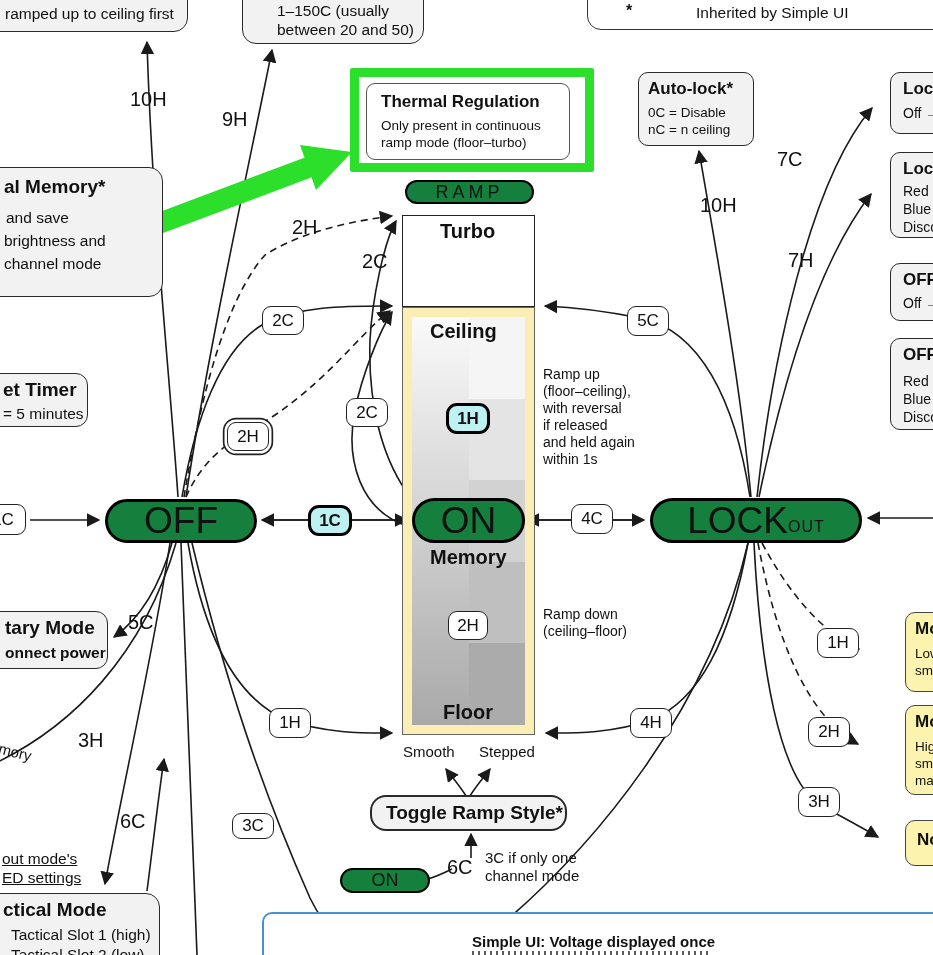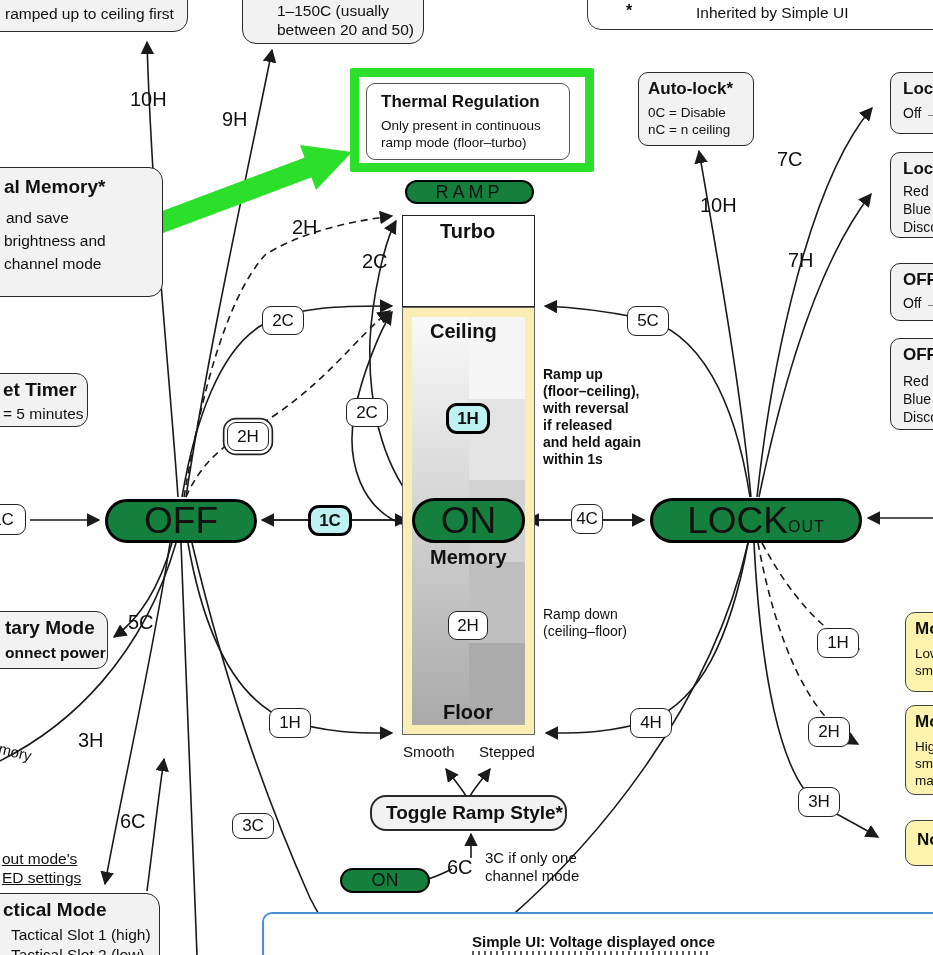--- a/index.html
+++ b/index.html
@@ -236,21 +236,21 @@
     </div>
   <div class="badge" style="left:262px;top:306px;width:42px;height:29px;">
       <span>2C</span>
     </div>
   <div class="badge" style="left:346px;top:398px;width:42px;height:29px;">
       <span>2C</span>
     </div>
   <div class="badge double" style="left:227px;top:422px;width:42px;height:29px;">
       <span>2H</span>
     </div>
-  <div class="badge" style="left:571px;top:504px;width:32px;height:30px;">
+  <div class="badge" style="left:571px;top:504px;width:42px;height:30px;">
       <span>4C</span>
     </div>
   <div class="badge" style="left:627px;top:306px;width:42px;height:30px;">
       <span>5C</span>
     </div>
   <div class="badge" style="left:630px;top:708px;width:42px;height:30px;">
       <span>4H</span>
     </div>
   <div class="badge" style="left:269px;top:708px;width:42px;height:30px;">
       <span>1H</span>
@@ -274,21 +274,21 @@
   <div class="lbl" style="left:362px;top:250px;">2C</div>
   <div class="lbl" style="left:777px;top:148px;">7C</div>
   <div class="lbl" style="left:700px;top:194px;">10H</div>
   <div class="lbl" style="left:788px;top:249px;">7H</div>
   <div class="lbl" style="left:128px;top:611px;">5C</div>
   <div class="lbl" style="left:78px;top:729px;">3H</div>
   <div class="lbl" style="left:120px;top:810px;">6C</div>
   <div class="lbl" style="left:447px;top:856px;">6C</div>
   <div class="lbl sm" style="left:-22px;top:741px;transform:rotate(14deg);">memory</div>
 
-  <div class="txt" style="left:543px;top:366px;white-space:normal;width:104px;font-weight:bold;">
+  <div class="txt" style="left:543px;top:366px;white-space:normal;width:104px;">
     <div>Ramp up</div>
       <div>(floor–ceiling),</div>
     <div>with reversal</div>
       <div>if released</div>
     <div>and held again</div>
       <div>within 1s</div>
   </div>
   <div class="txt" style="left:543px;top:606px;">
     <div>Ramp down</div>
       <div>(ceiling–floor)</div>

